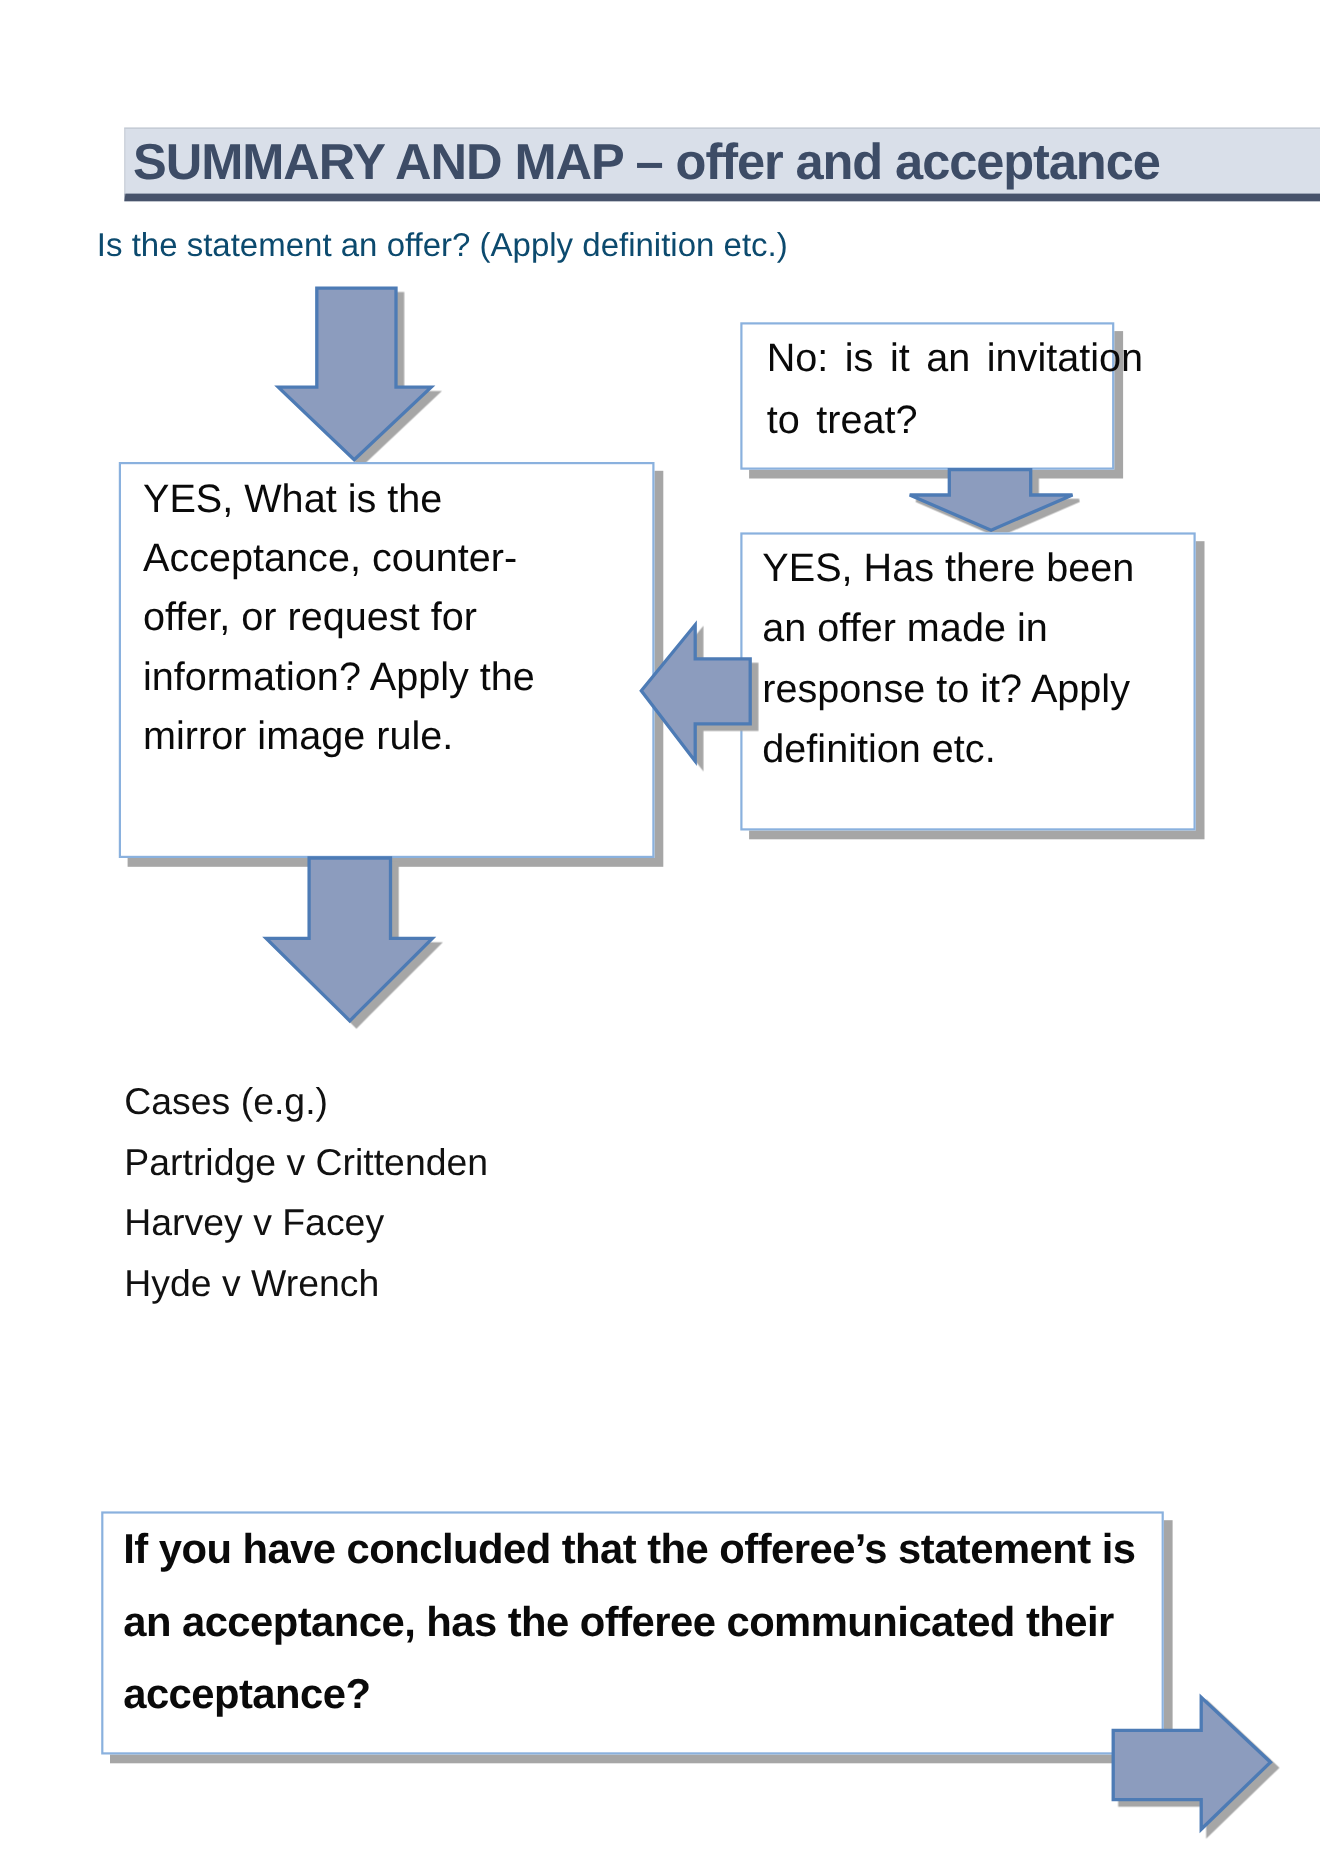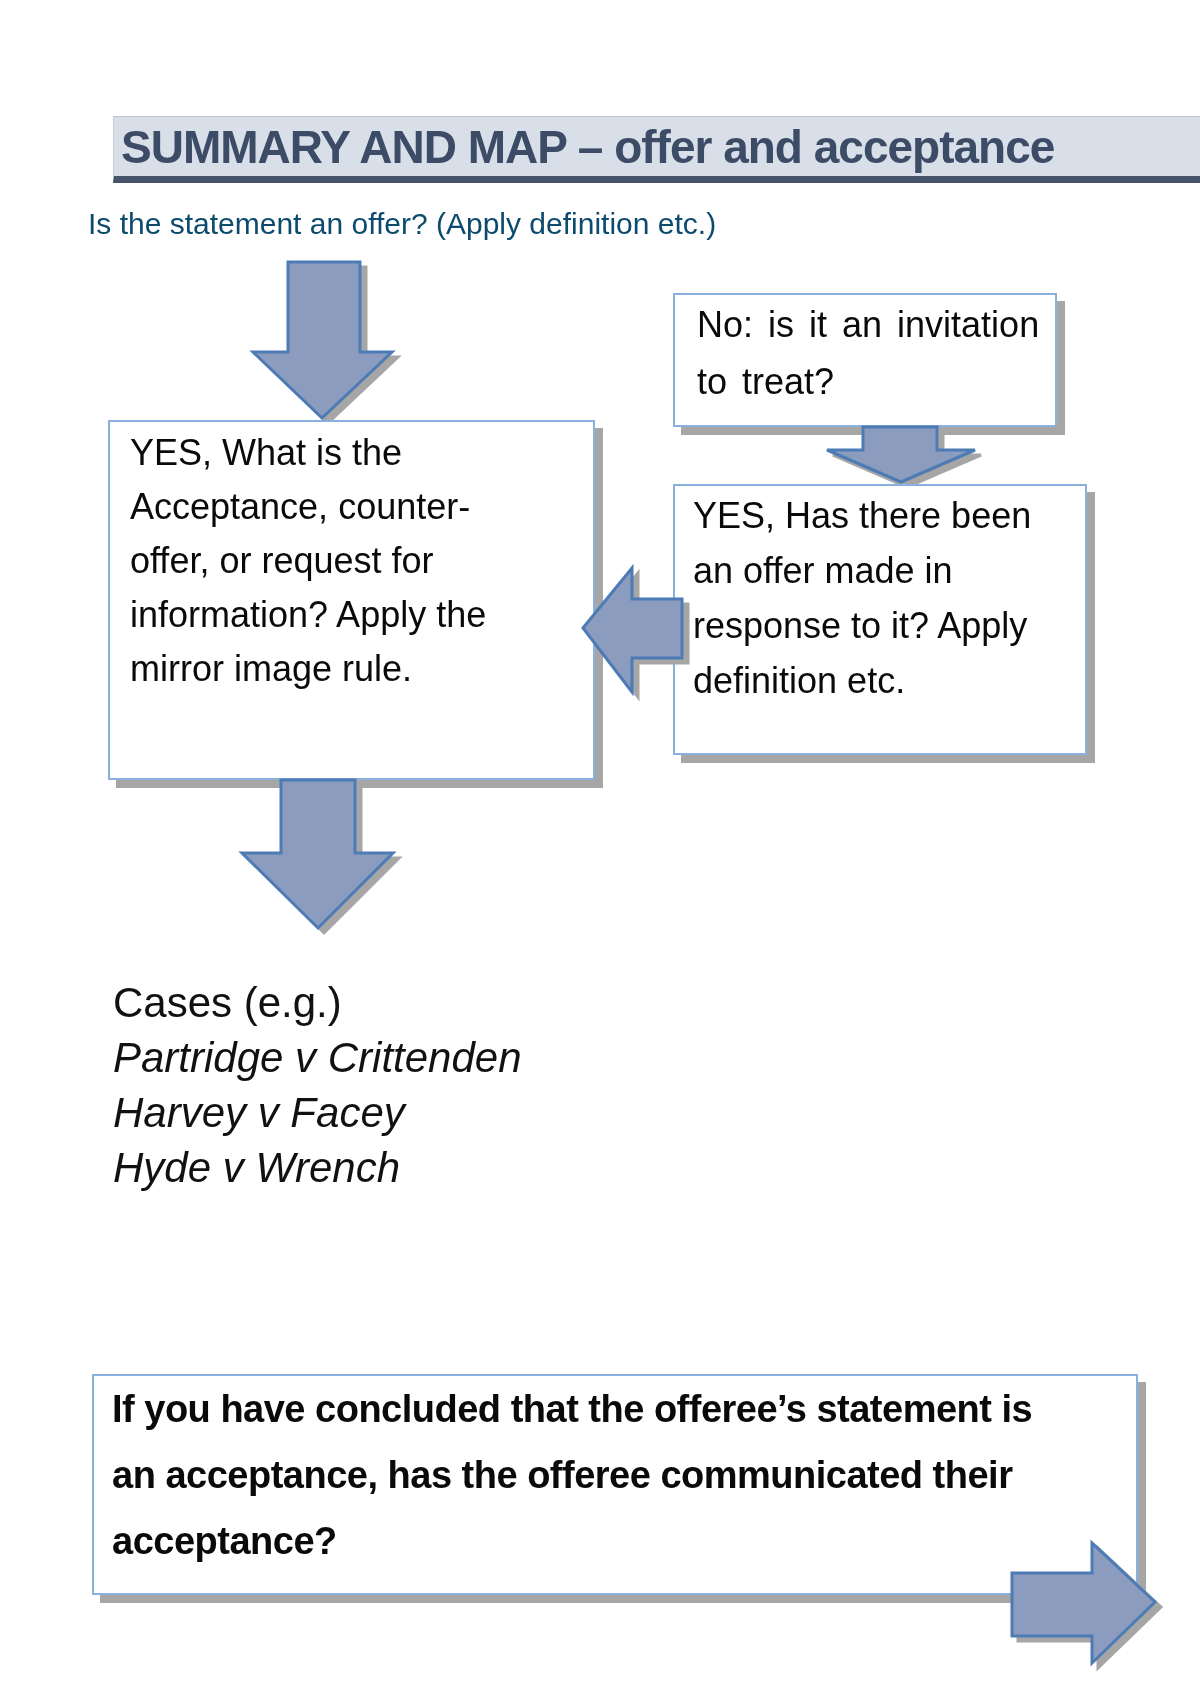--- a/index.html
+++ b/index.html
@@ -24,32 +24,32 @@
     position:absolute;left:88px;top:202px;font-size:30px;line-height:44px;
     white-space:nowrap;color:#0c4a6e;
   }
   
   .flowbox{
     position:absolute;box-sizing:border-box;background:#ffffff;
     border:2px solid #8ab1de;box-shadow:8px 8px 0 0 #a6a6a6;
     font-size:36px;color:#0a0a0a;
   }
   .flowbox .line{white-space:nowrap;}
-  #box-invitation{left:673px;top:293px;width:384px;height:134px;
+  #box-invitation{left:673px;top:293px;width:340px;height:134px;
     padding:1px 0 0 22px;line-height:57px;word-spacing:5px;}
   #box-response{left:108px;top:420px;width:487px;height:360px;
     padding:4px 0 16px 20px;line-height:54px;}
   #box-offer-in-response{left:673px;top:484px;width:414px;height:271px;
     padding:2px 0 0 18px;line-height:55px;}
-  #box-communication{left:92px;top:1374px;width:1046px;height:221px;
+  #box-communication{left:92px;top:1374px;width:966px;height:221px;
     padding:0 0 0 18px;line-height:66px;font-size:38px;font-weight:bold;
     letter-spacing:-0.5px;}
   
-  .cases{position:absolute;left:113px;top:975px;font-size:42px;line-height:55px;}
-  .cases .case{font-style:italic;white-space:nowrap;}
+  .cases{position:absolute;left:113px;top:975px;font-size:34px;line-height:55px;}
+  .cases .case{white-space:nowrap;}
   .cases .cases-heading{white-space:nowrap;}
   
   .arrow{position:absolute;}
   .arrow svg{display:block;overflow:visible;filter:drop-shadow(6px 5px 0 #a6a6a6);}
   #arrow-question-to-response{left:253px;top:262px;}
   #arrow-invitation-to-offer{left:827px;top:427px;}
   #arrow-offer-to-response{left:583px;top:568px;}
   #arrow-response-to-cases{left:242px;top:780px;}
   #arrow-next-page{left:1012px;top:1543px;}
 </style>

